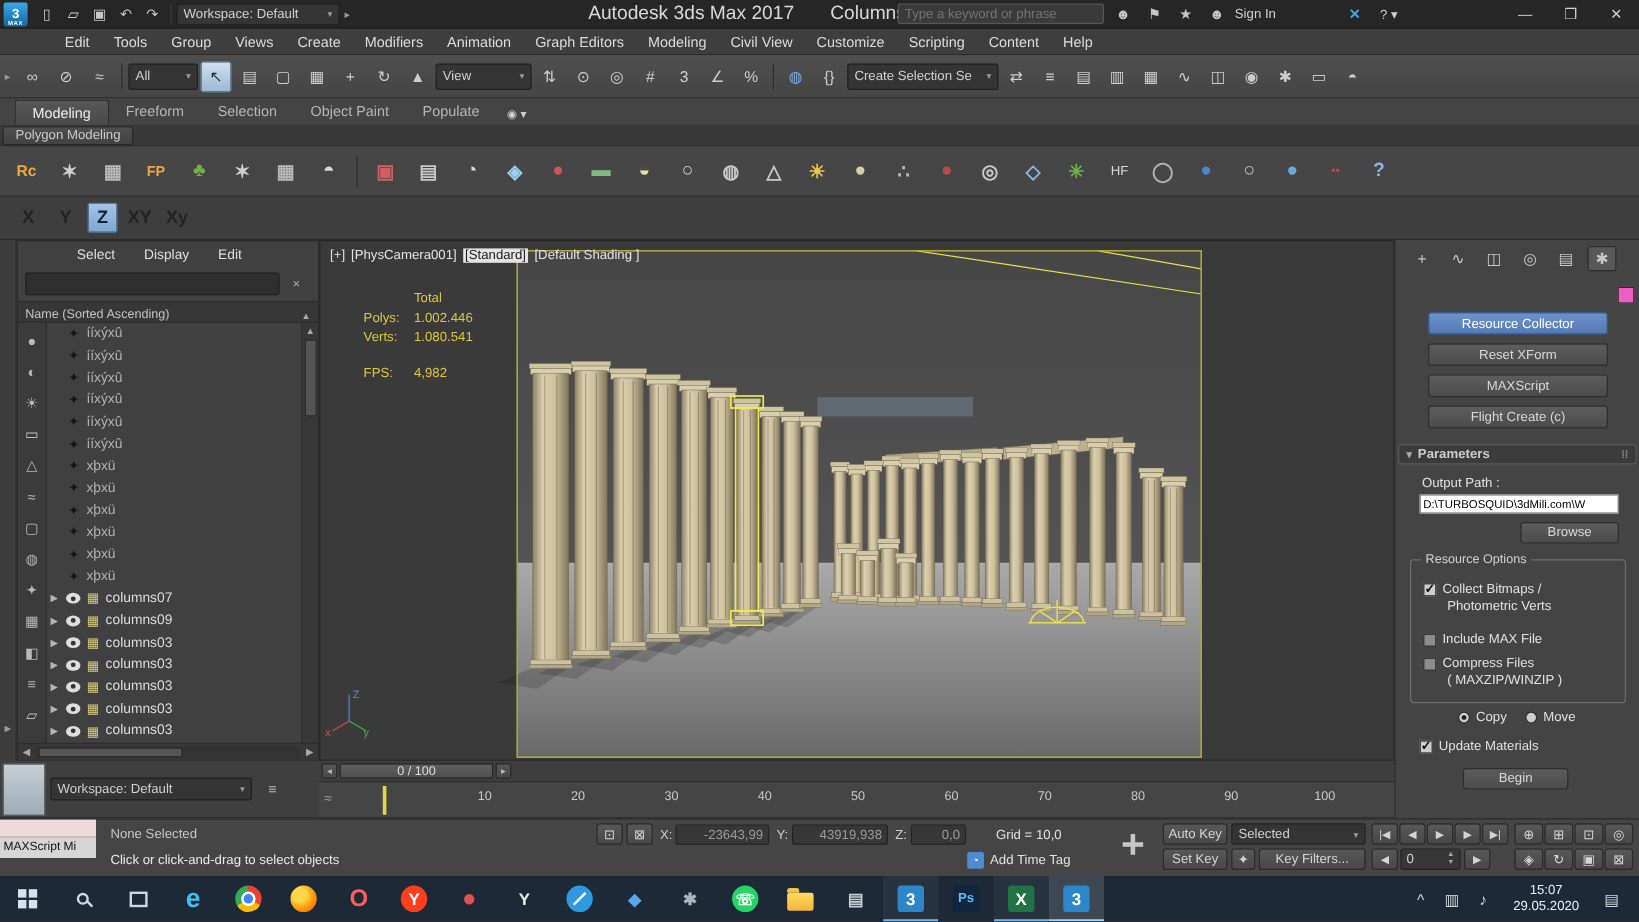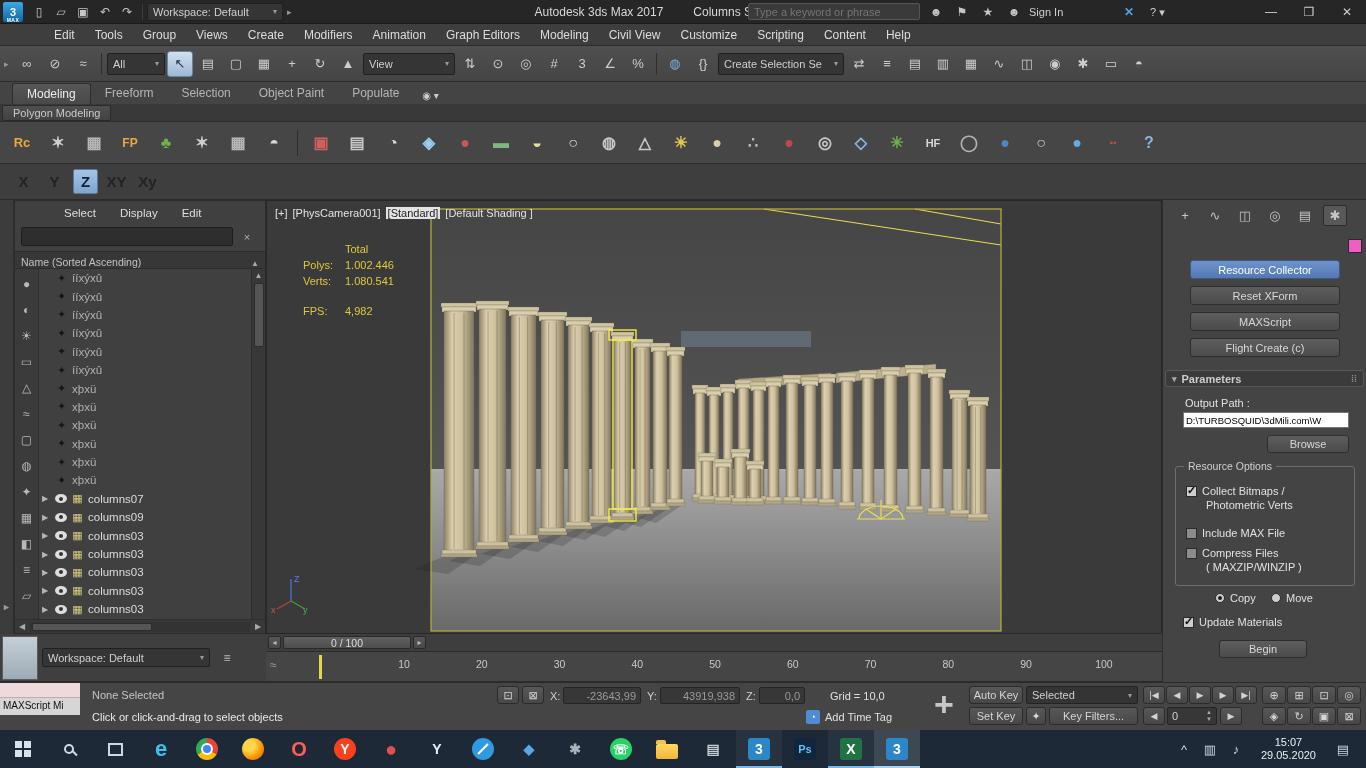--- a/index.html
+++ b/index.html
@@ -6,21 +6,21 @@
 html,body{background:#222}
 #root{position:relative;width:1366px;height:768px;background:#444;font-family:"Liberation Sans",sans-serif;color:#d6d6d6;overflow:hidden;font-size:12px}
 
 #titlebar{position:absolute;left:0;top:0;width:1366px;height:24px;background:#262626;border-bottom:1px solid #191919;display:flex;align-items:center}
 .logo{width:20px;height:20px;margin:0 5px 0 3px;background:linear-gradient(#3aa9e8,#13669f);border-radius:2px;color:#fff;font-weight:bold;font-size:11px;display:flex;align-items:center;justify-content:center;position:relative}
 .logo em{position:absolute;bottom:-1px;left:0;right:0;font-style:normal;font-size:5px;text-align:center;letter-spacing:.5px}
 .tb-ic{width:22px;height:20px;display:flex;align-items:center;justify-content:center;color:#c6c6c6;font-size:12px}
 .tb-sep{width:1px;height:16px;background:#3c3c3c;margin:0 4px}
 .dd{height:18px;background:#353535;border:1px solid #202020;border-radius:2px;color:#cfcfcf;font-size:11px;display:flex;align-items:center;padding:0 5px;gap:6px;white-space:nowrap}
 .dd .arr{margin-left:auto;font-size:8px;color:#9a9a9a}
-#tb-title{position:absolute;left:50%;top:0;height:24px;transform:translateX(-50%);display:flex;gap:30px;align-items:center;font-size:12px;color:#d8d8d8;white-space:nowrap}
+#tb-title{position:absolute;left:50%;top:0;height:24px;transform:translateX(-50%);display:flex;gap:30px;align-items:center;font-size:16px;color:#d8d8d8;white-space:nowrap}
 #tb-search{position:absolute;left:748px;top:3px;width:172px;height:17px;background:#3a3a3a;border:1px solid #565656;border-radius:2px;display:flex;align-items:center;padding:0 5px}
 #tb-search input{background:transparent;border:none;outline:none;color:#aaa;font-size:11px;width:100%;font-family:inherit}
 #tb-right1{position:absolute;left:925px;top:0;height:24px;display:flex;align-items:center;gap:4px}
 #tb-right2{position:absolute;left:1118px;top:0;height:24px;display:flex;align-items:center;gap:10px}
 .winbtn{position:absolute;top:0;width:38px;height:24px;display:flex;align-items:center;justify-content:center;color:#cfcfcf;font-size:12px}
 
 #menubar{position:absolute;left:0;top:24px;width:1366px;height:22px;background:#3e3e3e;border-bottom:1px solid #2c2c2c;display:flex;align-items:center;padding-left:44px}
 .mitem{padding:0 10px;font-size:12px;color:#dcdcdc;line-height:22px}
 
 #toolbar1{position:absolute;left:0;top:46px;width:1366px;height:36px;background:linear-gradient(#4f4f4f,#454545);border-bottom:1px solid #2c2c2c;display:flex;align-items:center;padding:0 4px;gap:2px}
@@ -258,21 +258,21 @@
         <span class="t1-btn sty">
           <b style="font-weight:normal">+</b>
         </span>
         <span class="t1-btn sty">
           <b style="font-weight:normal">↻</b>
         </span>
         <span class="t1-btn sty">
           <b style="font-weight:normal">▲</b>
         </span>
       </span>
-    <div class="dd" style="width:92px;height:22px">
+    <div class="dd" style="width:80px;height:22px">
         <span>View</span>
         <span class="arr">▾</span>
       </div>
     <span style="display:flex;gap:2px">
         <span class="t1-btn sty">
           <b style="font-weight:normal">⇅</b>
         </span>
         <span class="t1-btn sty">
           <b style="font-weight:normal">⊙</b>
         </span>
@@ -430,21 +430,21 @@
       <span class="t2-btn sty" style="color: rgb(200, 200, 200);">
         <b style="font-weight:inherit">◎</b>
       </span>
       <span class="t2-btn sty" style="color: rgb(136, 184, 232);">
         <b style="font-weight:inherit">◇</b>
       </span>
       <span class="t2-btn sty" style="color: rgb(111, 177, 74);">
         <b style="font-weight:inherit">✳</b>
       </span>
       <span class="t2-btn sty" style="color: rgb(216, 216, 216); font-size: 11px;">
-        <b style="font-weight:bold">HF</b>
+        <b style="font-weight:normal">HF</b>
       </span>
       <span class="t2-btn sty" style="color: rgb(176, 176, 176);">
         <b style="font-weight:inherit">◯</b>
       </span>
       <span class="t2-btn sty" style="color: rgb(74, 134, 200);">
         <b style="font-weight:inherit">●</b>
       </span>
       <span class="t2-btn sty" style="color: rgb(200, 200, 200);">
         <b style="font-weight:inherit">○</b>
       </span>

